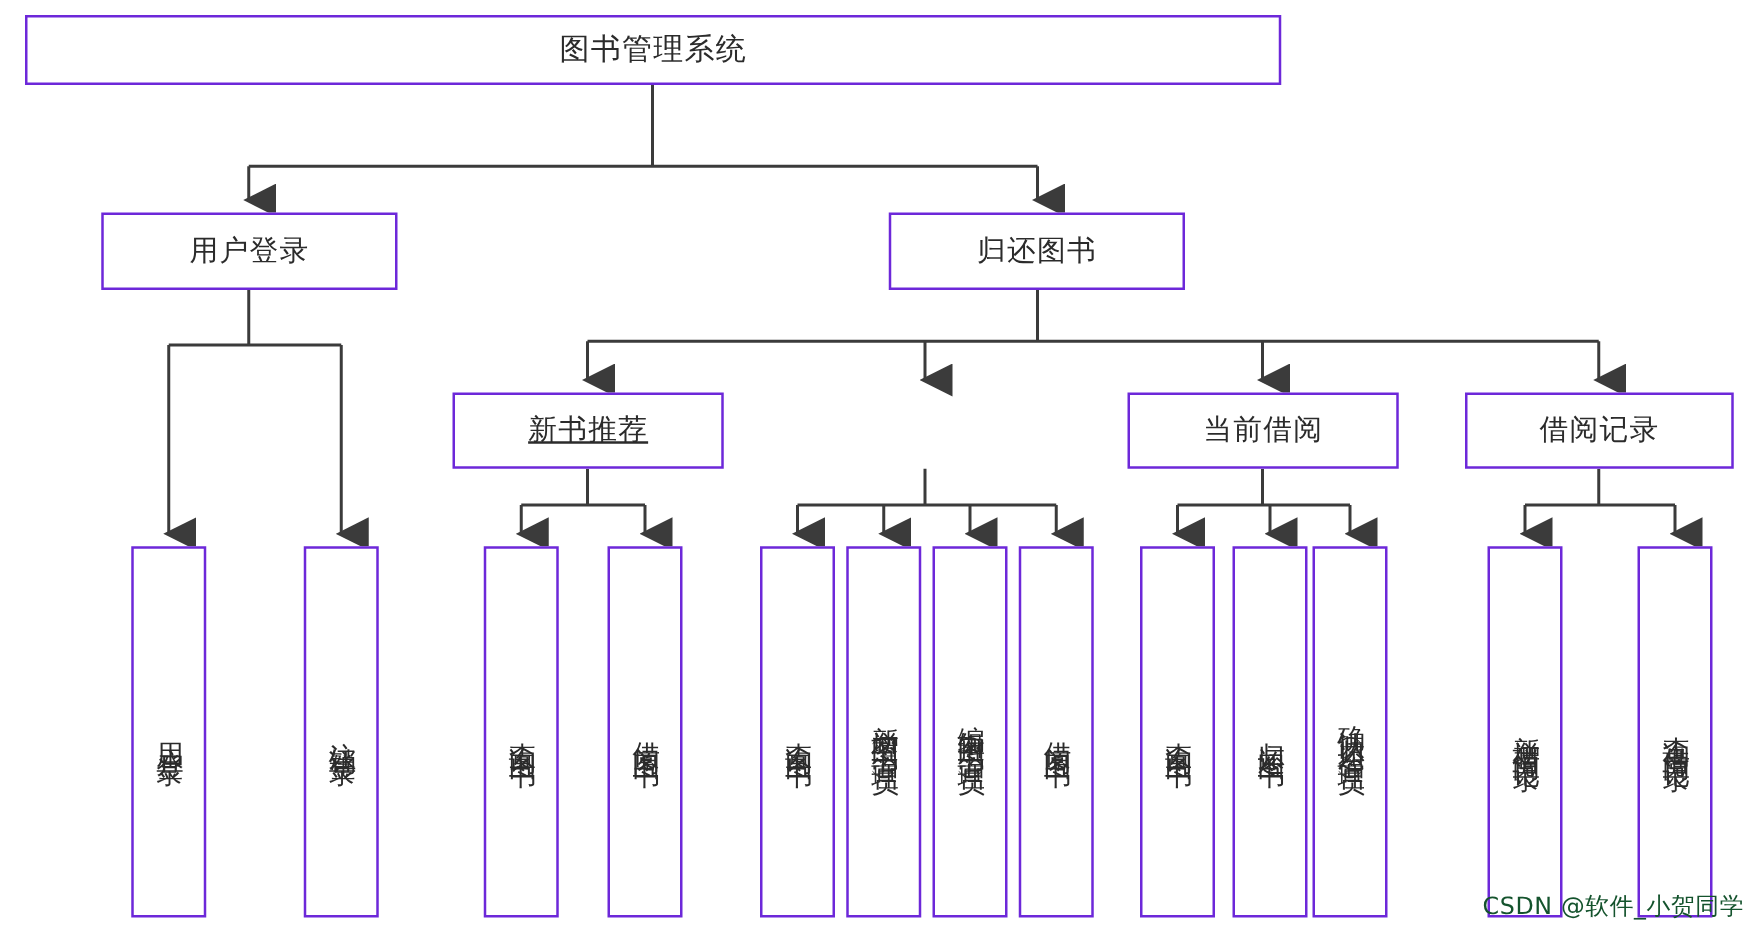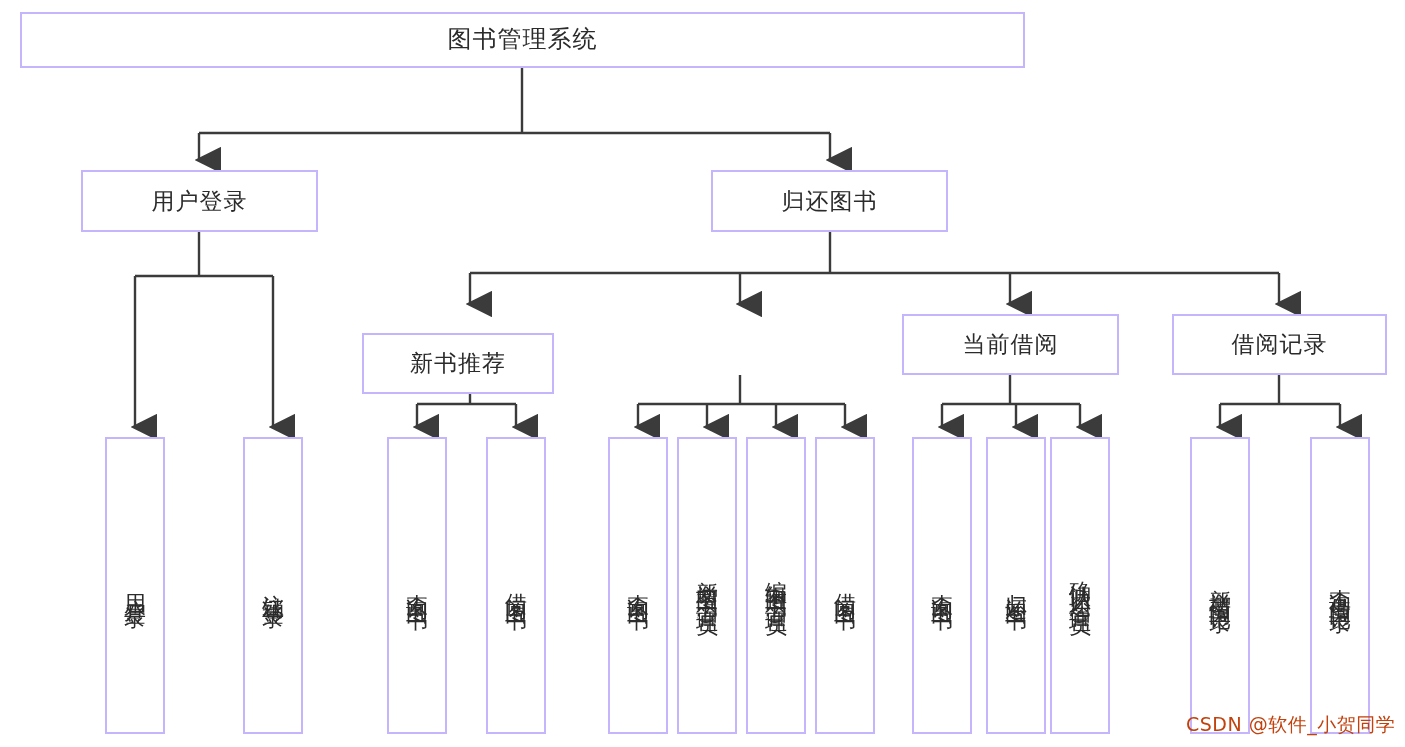--- a/index.html
+++ b/index.html
@@ -24,21 +24,21 @@
     top: 0;
     left: 0;
     width: 1405px;
     height: 747px;
     pointer-events: none;
   }
   .node {
     position: absolute;
     box-sizing: border-box;
     background: #ffffff;
-    border: 2px solid #c4b5fd;
+    border: 2px solid #6d28d9;
     display: flex;
     align-items: center;
     justify-content: center;
     color: #2b2b2b;
   }
   .node .lbl {
     display: block;
     text-align: center;
     line-height: 1.05;
     white-space: nowrap;
@@ -62,21 +62,21 @@
     font-size: 22px;
     line-height: 1;
     letter-spacing: 5px;
     white-space: nowrap;
   }
   .watermark {
     position: absolute;
     left: 1186px;
     top: 712px;
     font-size: 19px;
-    color: #c2410c;
+    color: #14532d;
     letter-spacing: 0.5px;
     white-space: nowrap;
     font-family: "DejaVu Sans", "Liberation Sans", sans-serif;
   }
 </style>
 </head>
 <body>
 
 <div id="canvas">
 
@@ -136,21 +136,21 @@
     <span class="lbl">图书管理系统</span>
   </div>
 
   <div class="node horiz" style="left: 81px; top: 170px; width: 237px; height: 62px;">
     <span class="lbl">用户登录</span>
   </div>
   <div class="node horiz" style="left: 711px; top: 170px; width: 237px; height: 62px;">
     <span class="lbl">归还图书</span>
   </div>
 
-  <div class="node horiz" style="left: 362px; top: 333px; width: 192px; height: 61px;">
+  <div class="node horiz" style="left: 362px; top: 314px; width: 217px; height: 61px; text-decoration: underline;">
     <span class="lbl">新书推荐</span>
   </div>
   <div class="node horiz" style="left: 1172px; top: 314px; width: 215px; height: 61px;">
     <span class="lbl">借阅记录</span>
   </div>
   <div class="node horiz" style="left: 902px; top: 314px; width: 217px; height: 61px;">
     <span class="lbl">当前借阅</span>
   </div>
 
   <div class="node vert" style="left: 105px; top: 437px; width: 60px; height: 297px;">

